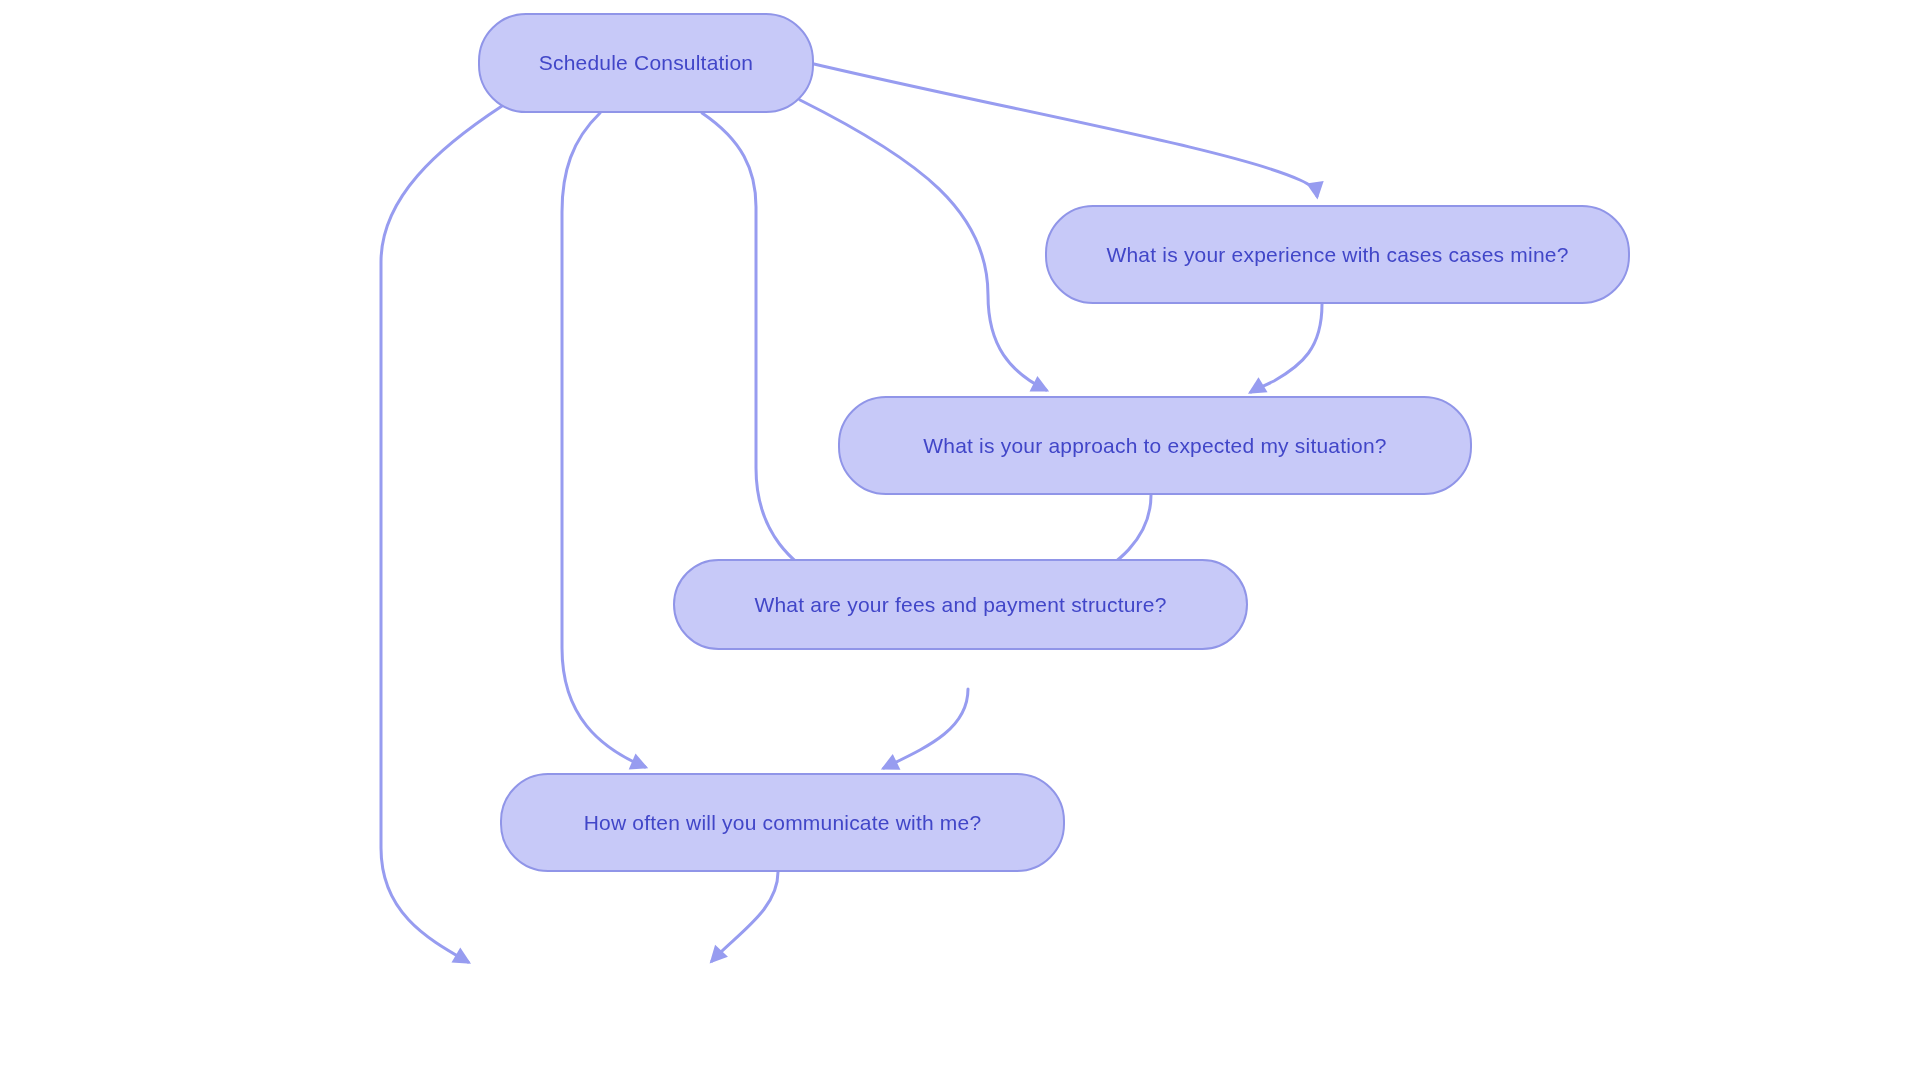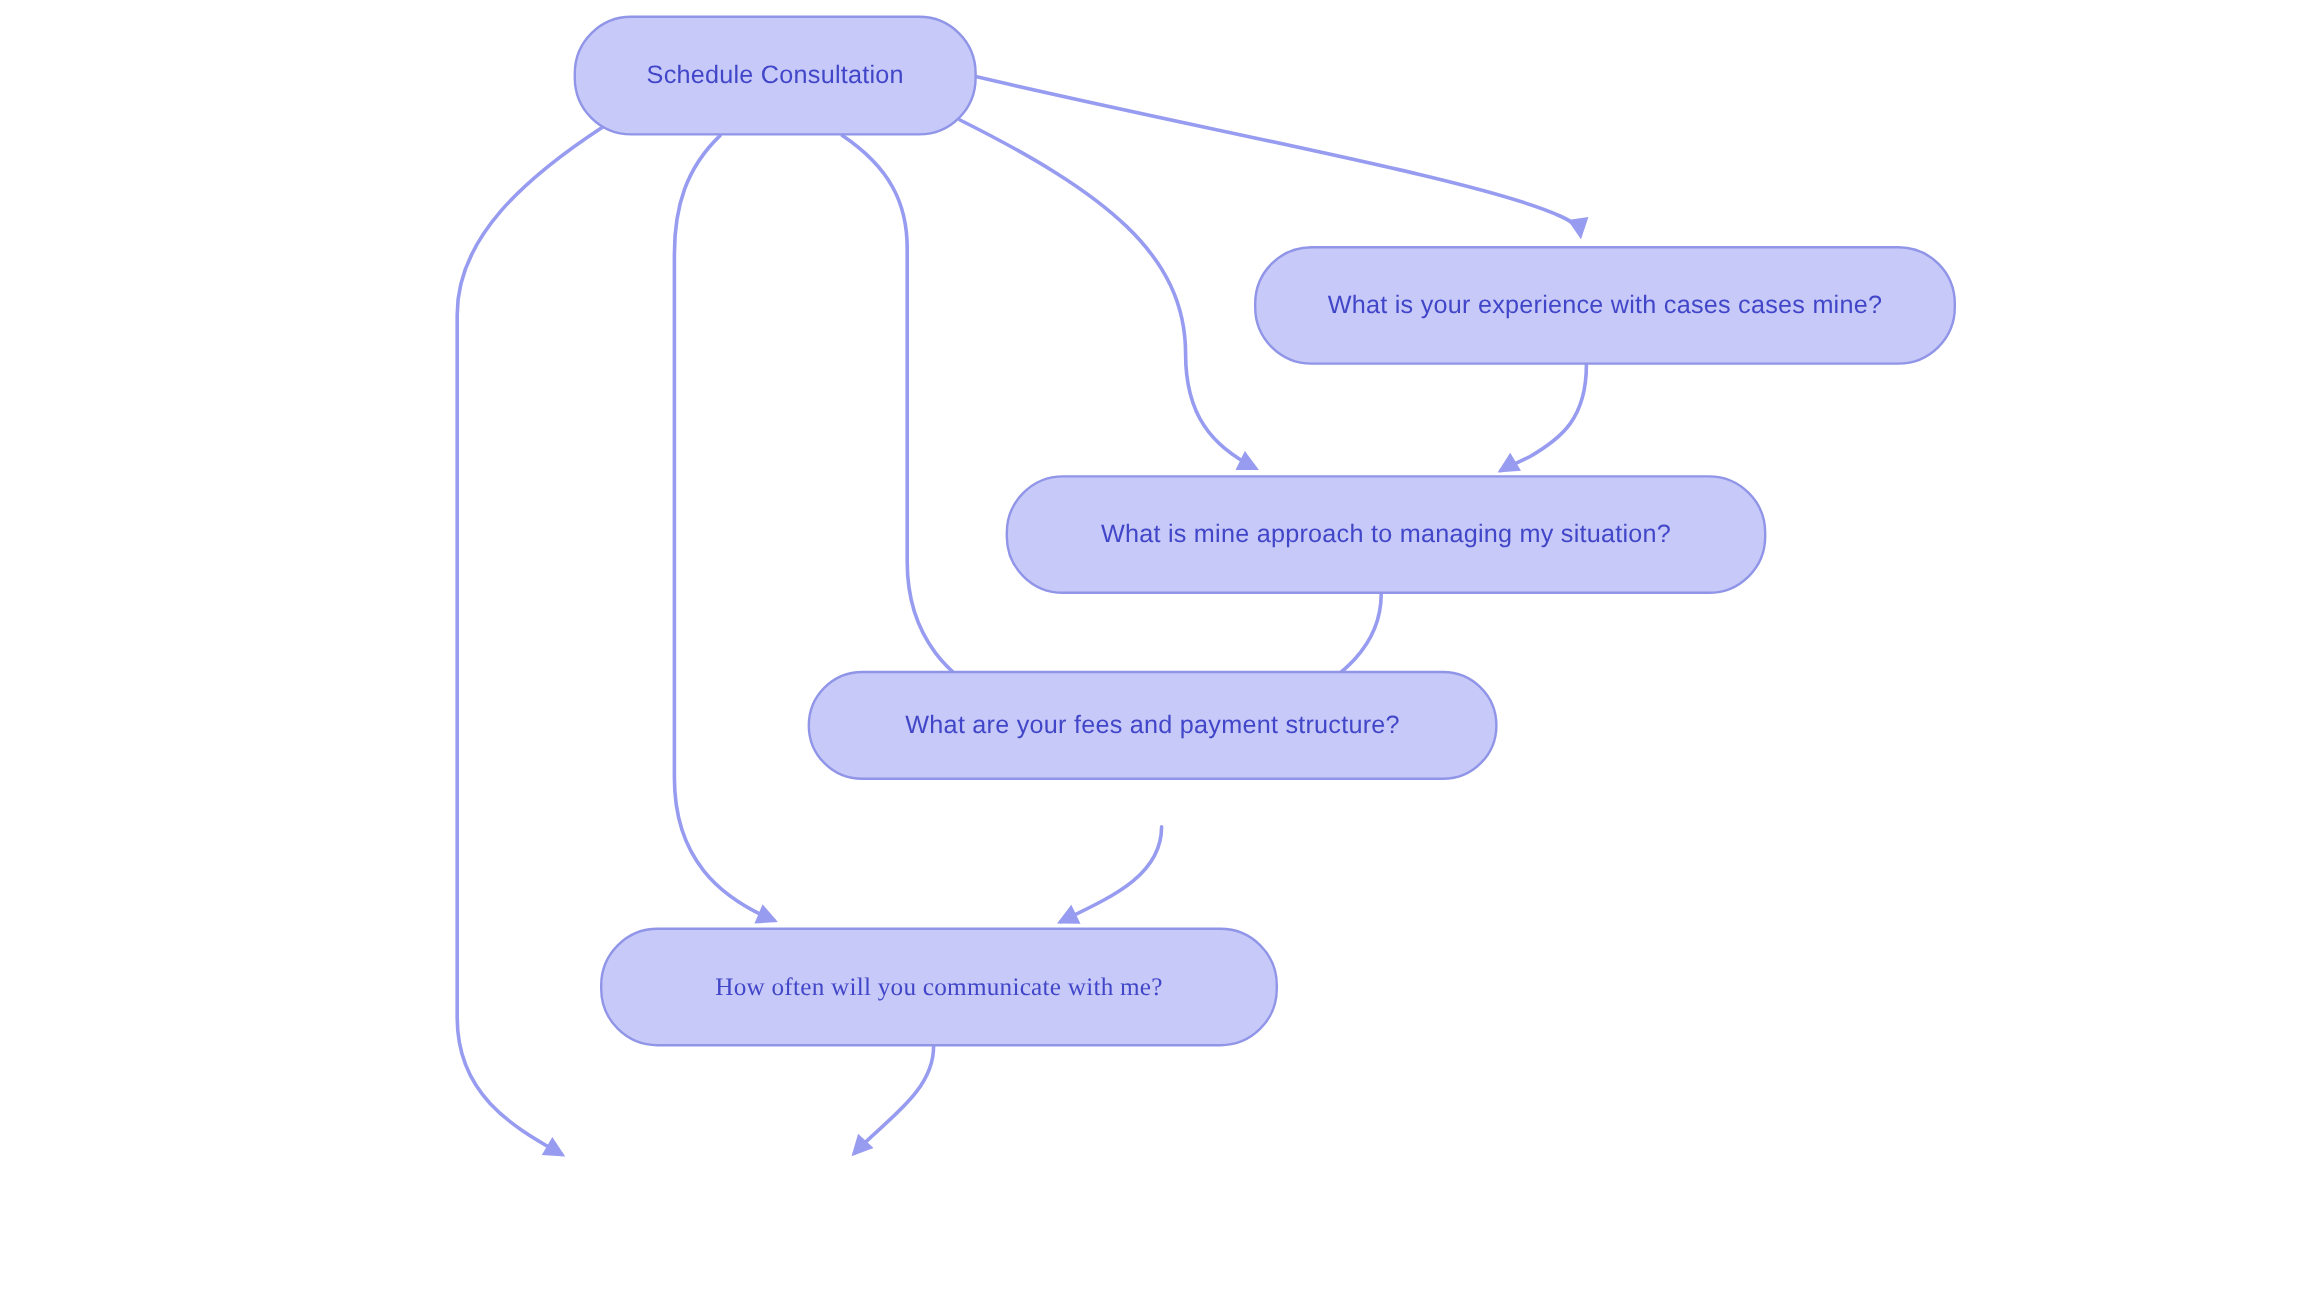--- a/index.html
+++ b/index.html
@@ -67,20 +67,20 @@
     <path class="edge" d="M 1322 304 C 1322 348, 1302 365, 1274 381 C 1262 387, 1256 389, 1251 392" marker-end="url(#arrow)"></path>
     <path class="edge" d="M 1151 495 C 1151 540, 1115 565, 1082 585" marker-end="url(#arrow)"></path>
     <path class="edge" d="M 968 689 C 968 730, 925 748, 884 768" marker-end="url(#arrow)"></path>
     <path class="edge" d="M 778 872 C 778 910, 737 934, 712 961" marker-end="url(#arrow)"></path>
   </svg>
 
   <div class="node" style="left:478px; top:13px;  width:336px; height:100px;">Schedule Consultation</div>
 
   <div class="node" style="left:1045px; top:205px; width:585px; height:99px;">What is your experience with cases cases mine?</div>
 
-  <div class="node" style="left:838px; top:396px; width:634px; height:99px;">What is mine approach to managing my situation?</div>
+  <div class="node" style="left:838px; top:396px; width:634px; height:99px;">What is your approach to expected my situation?</div>
 
   <div class="node" style="left:673px; top:559px; width:575px; height:91px;">What are your fees and payment structure?</div>
 
-  <div class="node" style="left:500px; top:773px; width:565px; height:99px;font-family:Liberation Serif, serif;">How often will you communicate with me?</div>
+  <div class="node" style="left:500px; top:773px; width:565px; height:99px;">How often will you communicate with me?</div>
 
 
 </div>
 
 </body></html>

